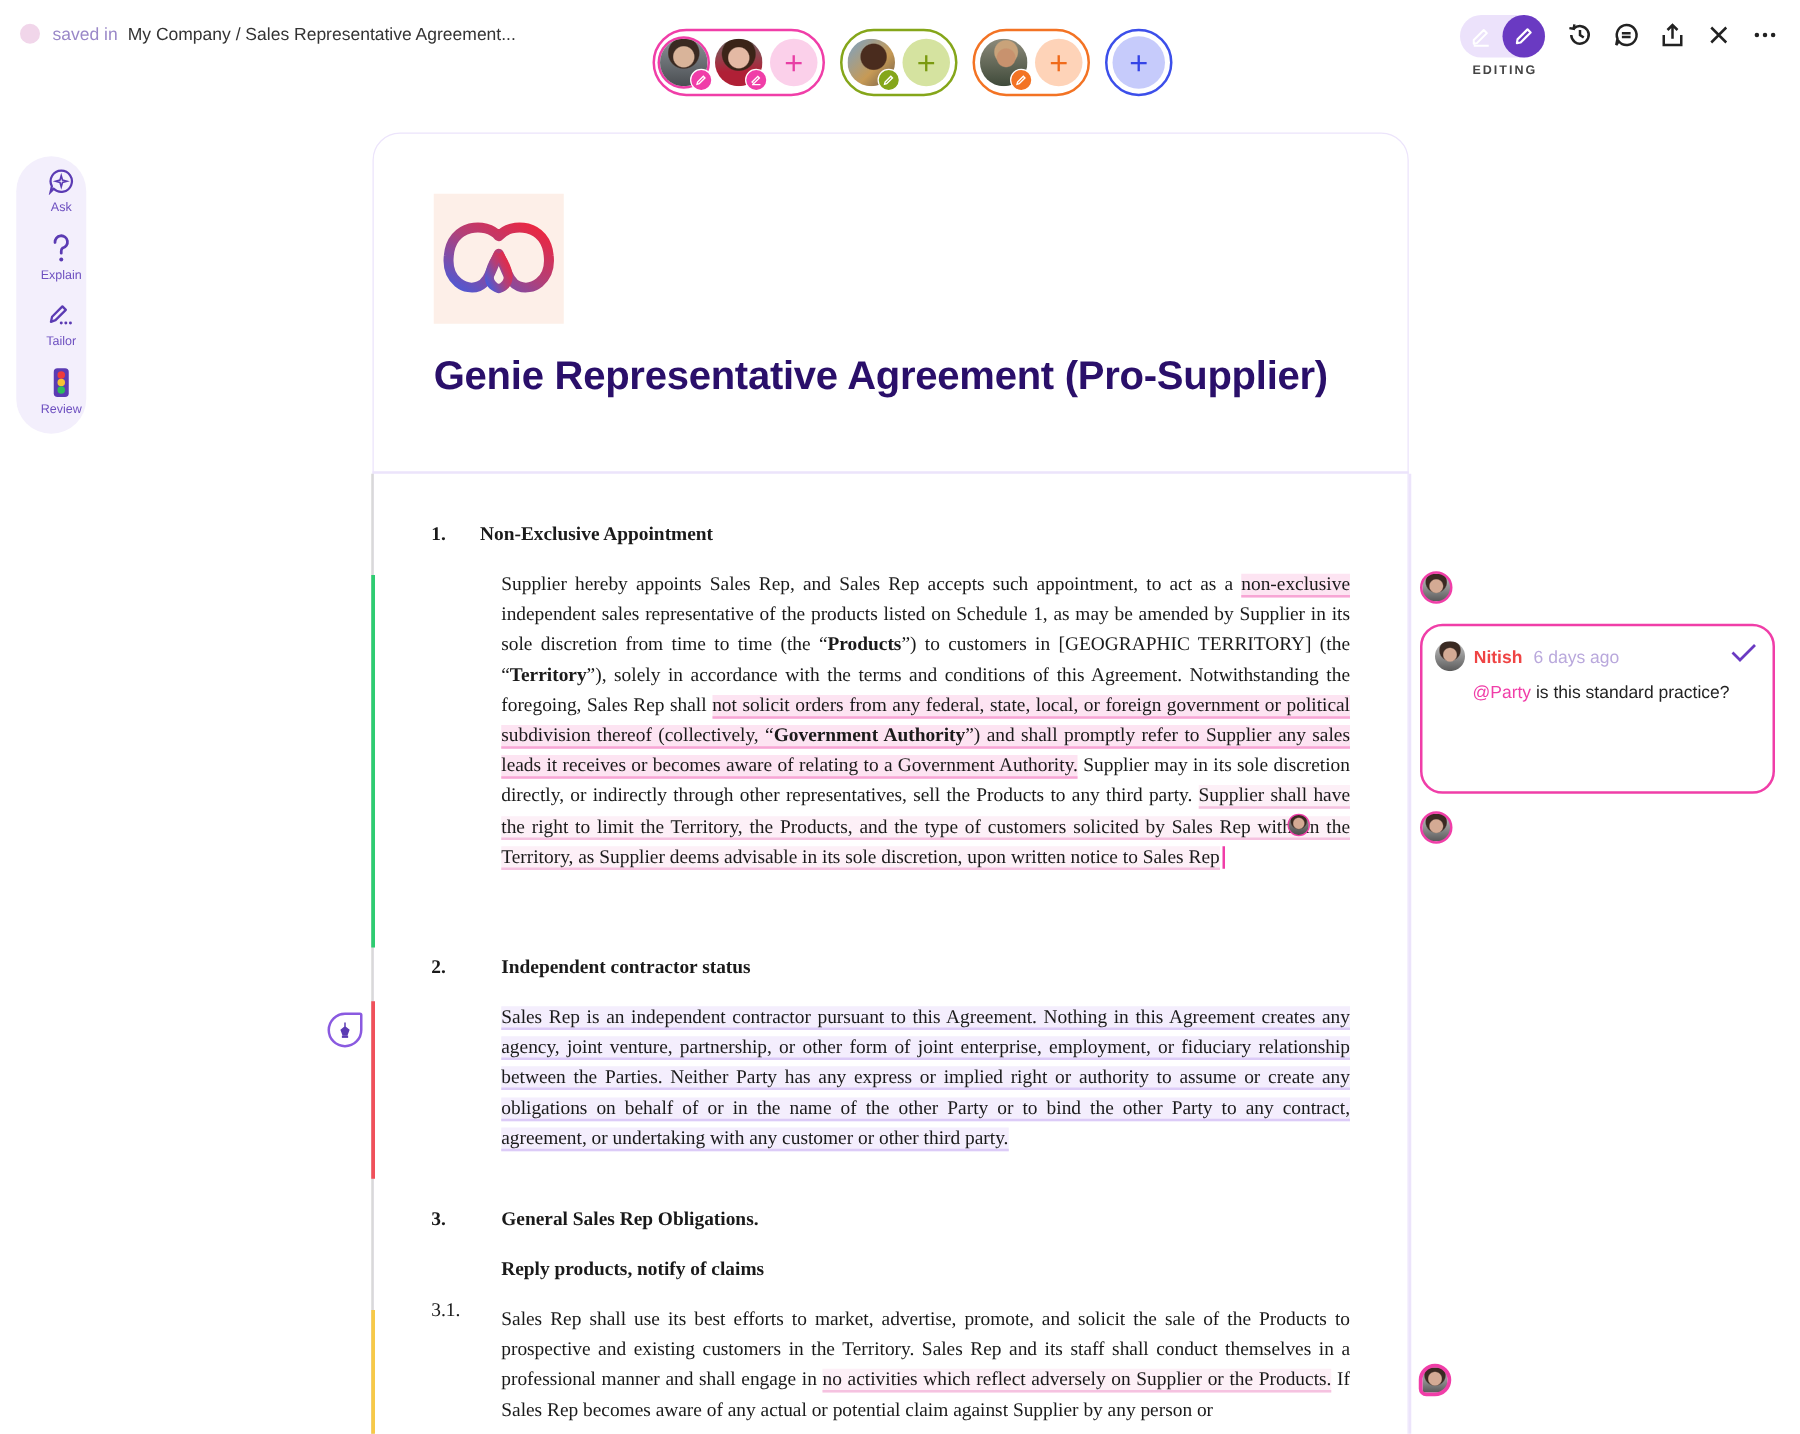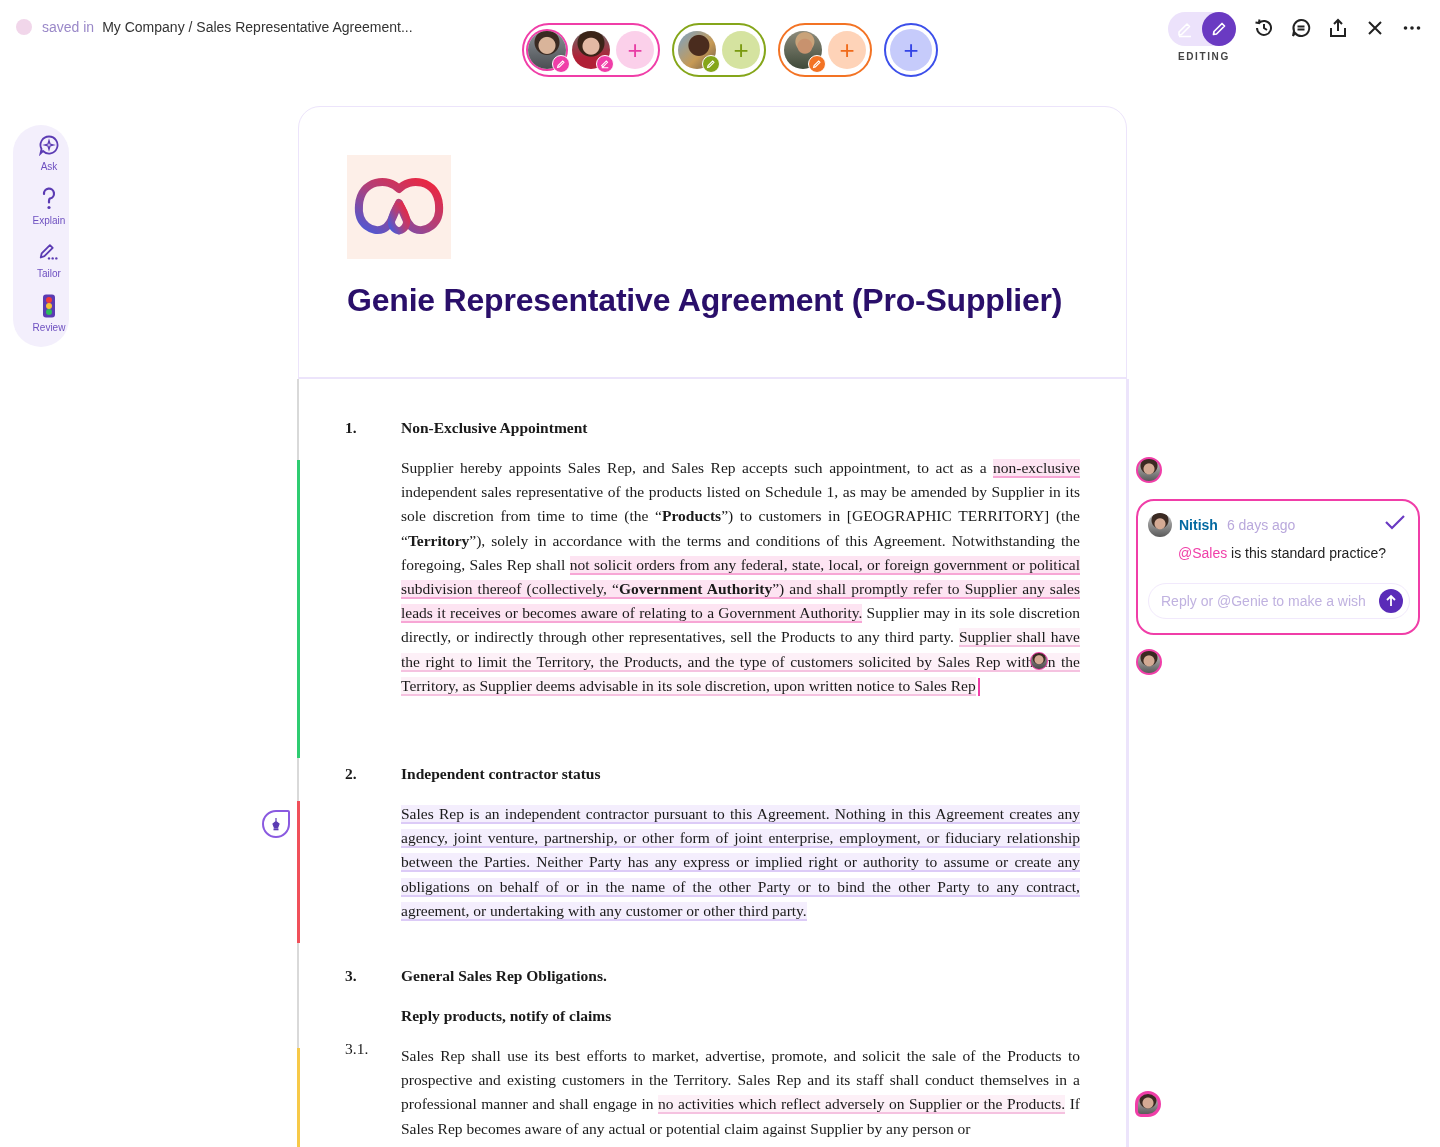--- a/index.html
+++ b/index.html
@@ -69,21 +69,21 @@
   .text-caret { display: inline-block; width: 2px; height: 18px; background: #f03ea8; vertical-align: middle; margin-left: 2px; }
 
   .ai-pin { position: absolute; left: 262px; top: 810px; width: 28px; height: 28px; border-radius: 50% 50% 50% 2px; border: 2px solid #8a5ae0; transform: rotate(0deg); display: flex; align-items: center; justify-content: center; background: #fff; border-top-right-radius: 2px; border-radius: 14px 2px 14px 14px; }
 
   
   .c-avatar { position: absolute; width: 26px; height: 26px; border-radius: 50%; border: 2px solid #f03ea8; background: radial-gradient(circle at 50% 45%, #d4aa94 0 5px, transparent 6px), radial-gradient(circle at 50% 30%, #3a2a22 0 8px, transparent 9px), linear-gradient(#c8c8c8, #5a5a5a); }
   .c-avatar.solid { border-width: 3px; border-radius: 50% 50% 50% 6px; }
   .comment-card { position: absolute; left: 1136px; top: 499px; width: 284px; height: 136px; border: 2px solid #f03ea8; border-radius: 18px; background: #fff; }
   .cc-head { position: absolute; left: 10px; top: 12px; display: flex; align-items: center; gap: 7px; }
   .cc-av { width: 24px; height: 24px; border-radius: 50%; background: radial-gradient(circle at 50% 45%, #d4aa94 0 5px, transparent 6px), radial-gradient(circle at 50% 30%, #3a2a22 0 8px, transparent 9px), linear-gradient(#c8c8c8, #5a5a5a); }
-  .cc-name { font-size: 14px; font-weight: bold; color: #0369a1; }
+  .cc-name { font-size: 14px; font-weight: bold; color: #ef4444; }
   .cc-time { font-size: 14px; color: #b9a8dc; margin-left: 2px; }
   .cc-check { position: absolute; right: 12px; top: 12px; }
   .cc-body { position: absolute; left: 40px; top: 44px; font-size: 14px; color: #222; }
   .mention { color: #f03ea8; }
   .cc-reply { position: absolute; left: 10px; top: 82px; width: 262px; height: 36px; border-radius: 18px; border: 1.5px solid #f1e9fc; display: flex; align-items: center; padding-left: 12px; }
   .cc-reply input { border: none; outline: none; font-size: 14px; color: #333; background: transparent; width: 220px; font-family: "Liberation Sans", sans-serif; }
   .cc-reply input::placeholder { color: #c0b2e0; }
   .cc-send { position: absolute; right: 6px; top: 5px; width: 24px; height: 24px; border-radius: 50%; background: #5a2bb8; display: flex; align-items: center; justify-content: center; }
   .side-line { position: absolute; left: 1127px; top: 379px; width: 2px; height: 770px; background: #ece4fb; }
 </style>
@@ -263,21 +263,21 @@
 <div class="ai-pin">
   <svg width="12" height="14" viewBox="0 0 12 14">
       <path d="M6 1 V5 M3 7 L6 4.5 L9 7 L7.5 11 H4.5 Z" fill="#5b3bb3" stroke="#5b3bb3" stroke-width="1.2"></path>
       <rect x="3.5" y="11.5" width="5" height="1.8" fill="#5b3bb3"></rect>
     </svg>
 </div>
 
 <div class="doc-body">
 
   <span class="sec-n" style="left:345px; top:419px;">1.</span>
-  <span class="sec-h" style="left:401px; top:419px;">Non-Exclusive Appointment</span>
+  <span class="sec-h" style="left:384px; top:419px;">Non-Exclusive Appointment</span>
   <div class="para" style="top:456px;">
     <span>Supplier hereby appoints Sales Rep, and Sales Rep accepts such appointment, to act as a </span><span class="hl-pink">non-exclusive</span><span> independent sales representative of the products listed on Schedule 1, as may be amended by Supplier in its sole discretion from time to time (the “</span><span class="b">Products</span><span>”) to customers in [GEOGRAPHIC TERRITORY] (the “</span><span class="b">Territory</span><span>”), solely in accordance with the terms and conditions of this Agreement. Notwithstanding the foregoing, Sales Rep shall </span><span class="hl-pink"><span>not solicit orders from any federal, state, local, or foreign government or political subdivision thereof (collectively, “</span><span class="b">Government Authority</span><span>”) and shall promptly refer to Supplier any sales leads it receives or becomes aware of relating to a Government Authority.</span></span><span> Supplier may in its sole discretion directly, or indirectly through other representatives, sell the Products to any third party. </span><span class="hl-pink-soft"><span>Supplier shall have the right to limit the Territory, the Products, and the type of customers solicited by Sales Rep with</span><span class="cursor-avatar"></span><span>in the Territory, as Supplier deems advisable in its sole discretion, upon written notice to Sales Rep</span></span><span class="text-caret"></span>
   </div>
 
   <span class="sec-n" style="left:345px; top:765px;">2.</span>
   <span class="sec-h" style="left:401px; top:765px;">Independent contractor status</span>
   <div class="para" style="top:802px;">
     <span class="hl-purple">Sales Rep is an independent contractor pursuant to this Agreement. Nothing in this Agreement creates any agency, joint venture, partnership, or other form of joint enterprise, employment, or fiduciary relationship between the Parties. Neither Party has any express or implied right or authority to assume or create any obligations on behalf of or in the name of the other Party or to bind the other Party to any contract, agreement, or undertaking with any customer or other third party.</span>
   </div>
 
@@ -300,23 +300,15 @@
     <span class="cc-av"></span>
     <span class="cc-name">Nitish</span>
     <span class="cc-time">6 days ago</span>
   </div>
   <span class="cc-check">
     <svg width="22" height="18" viewBox="0 0 22 18">
         <path d="M2 9 L8 15 L20 3" fill="none" stroke="#6a3ac2" stroke-width="2.2"></path>
       </svg>
   </span>
   <div class="cc-body">
-    <span class="mention">@Sales</span><span> is this standard practice?</span>
-  </div>
-  <div class="cc-reply">
-    <input type="text" placeholder="Reply or @Genie to make a wish" style="">
-    <span class="cc-send">
-      <svg width="14" height="14" viewBox="0 0 14 14">
-          <path d="M7 12 V2 M3 6 L7 2 L11 6" fill="none" stroke="#fff" stroke-width="1.8"></path>
-        </svg>
-    </span>
+    <span class="mention">@Party</span><span> is this standard practice?</span>
   </div>
 </div>
 
 </body></html>

